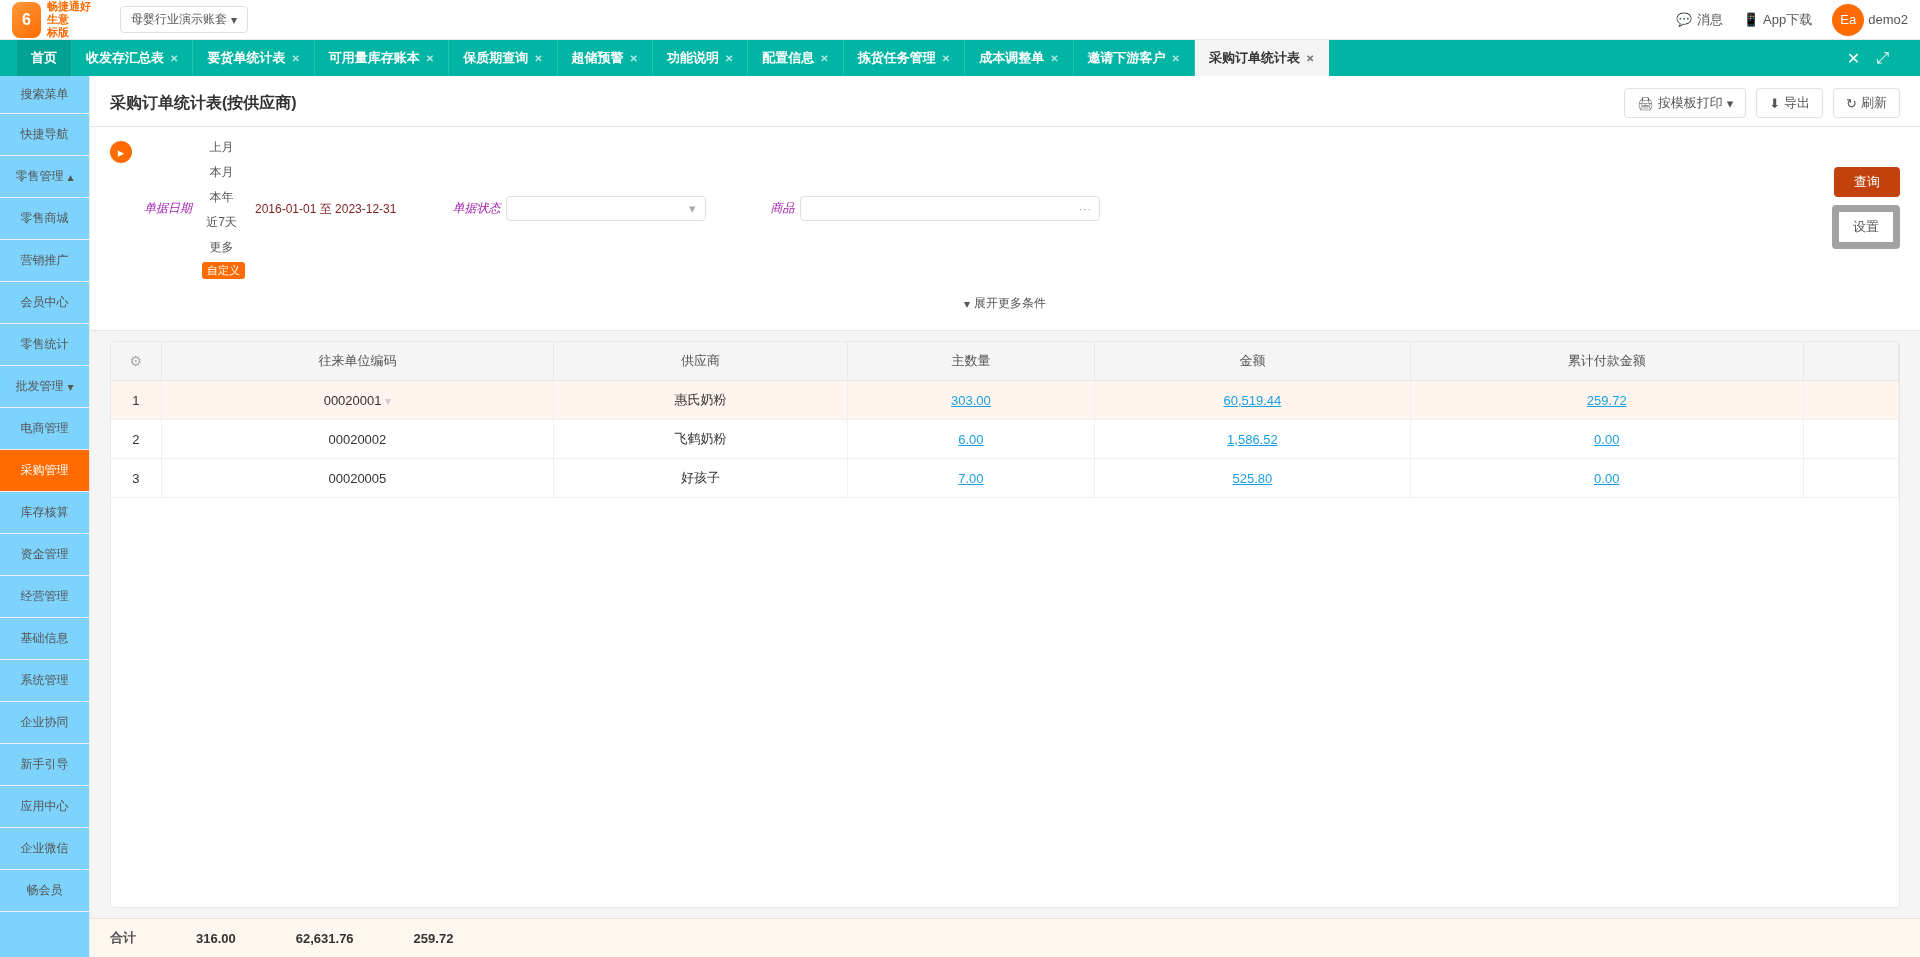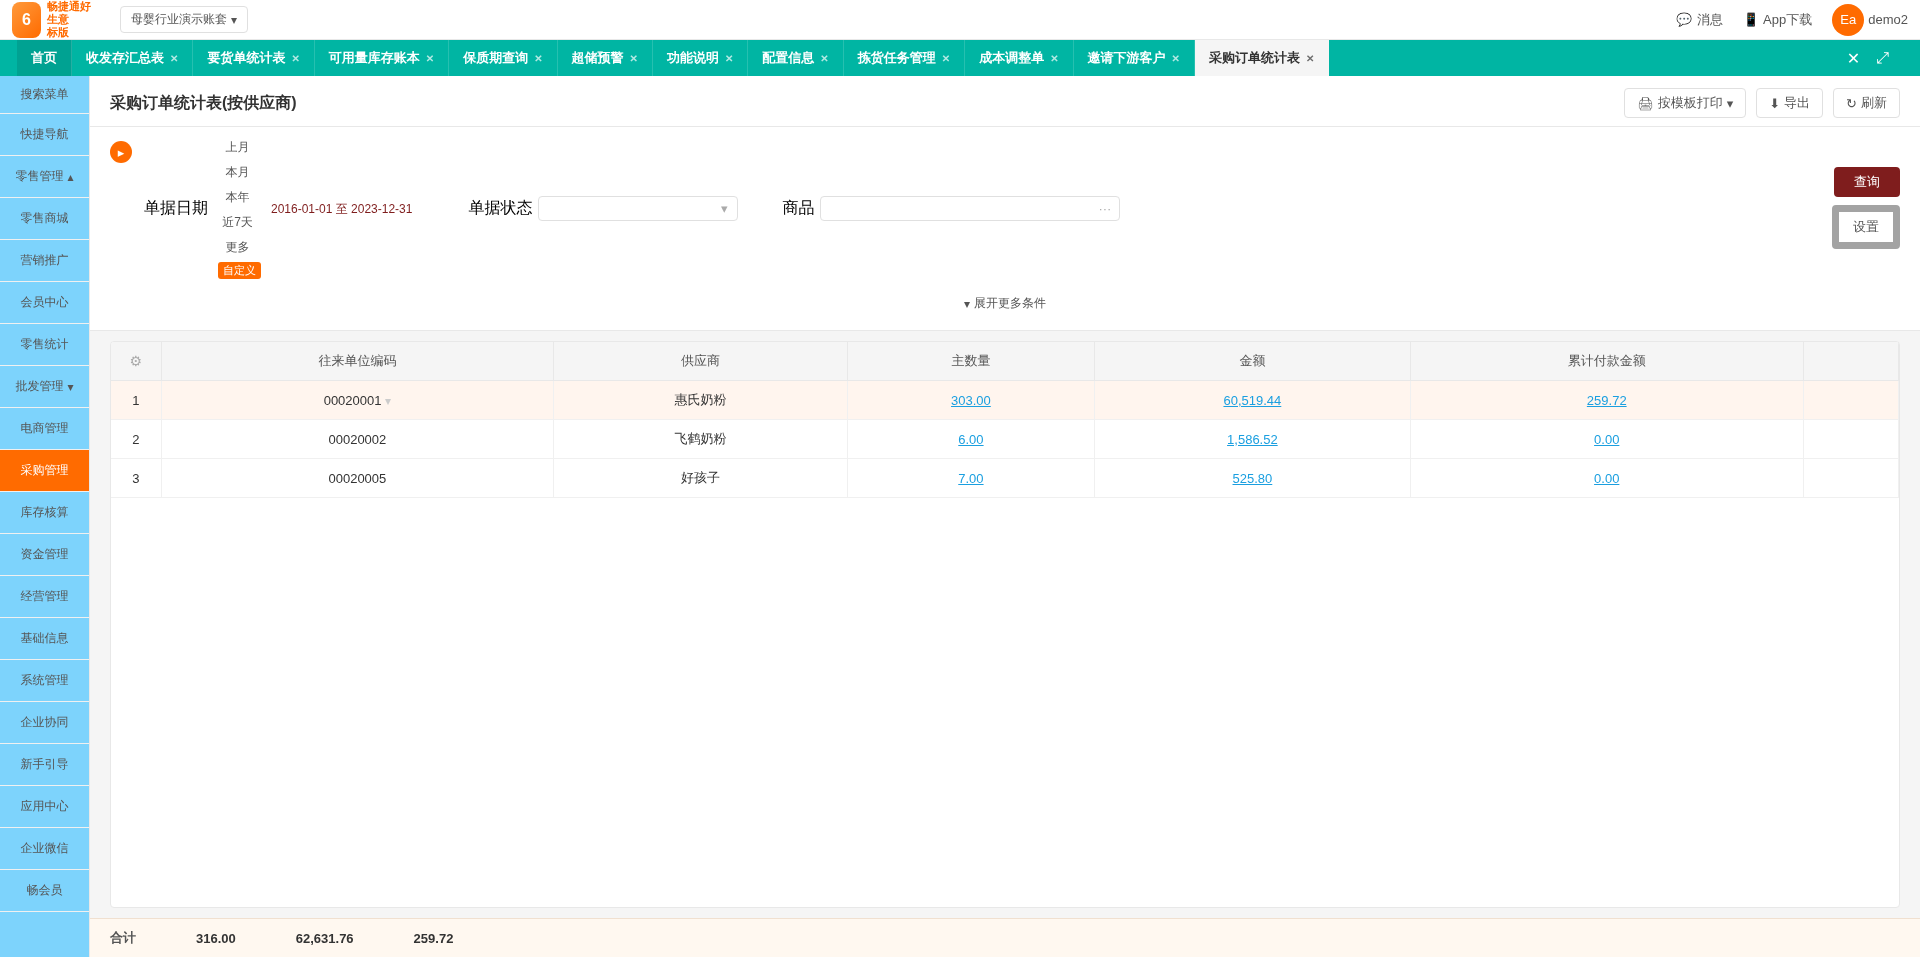--- a/index.html
+++ b/index.html
@@ -43,30 +43,30 @@
     .page-title { font-size: 16px; font-weight: bold; color: #333; }
     .page-actions { display: flex; align-items: center; gap: 10px; }
     .btn-print { display: flex; align-items: center; gap: 4px; padding: 5px 12px; border: 1px solid #e0e0e0; border-radius: 4px; background: #fff; color: #555; cursor: pointer; font-size: 13px; }
     .btn-export { display: flex; align-items: center; gap: 4px; padding: 5px 12px; border: 1px solid #e0e0e0; border-radius: 4px; background: #fff; color: #555; cursor: pointer; font-size: 13px; }
     .btn-refresh { display: flex; align-items: center; gap: 4px; padding: 5px 12px; border: 1px solid #e0e0e0; border-radius: 4px; background: #fff; color: #555; cursor: pointer; font-size: 13px; }
 
     
     .filter-area { background: #fff; padding: 10px 20px; border-bottom: 1px solid #e8e8e8; flex-shrink: 0; }
     .filter-row { display: flex; align-items: center; gap: 16px; flex-wrap: wrap; }
     .filter-item { display: flex; align-items: center; gap: 6px; }
-    .filter-label { font-size: 16px; color: #000000; white-space: nowrap; }
+    .filter-label { font-size: 12px; color: #a21caf; white-space: nowrap; font-style: italic; }
     .date-shortcuts { display: flex; align-items: center; gap: 4px; flex-direction: column; }
     .date-shortcut { font-size: 12px; color: #555; cursor: pointer; padding: 2px 4px; }
     .date-range { font-size: 12px; color: #7f1d1d; margin-left: 4px; }
     .custom-badge { background: #ff6b00; color: #fff; font-size: 11px; padding: 1px 5px; border-radius: 3px; margin-left: 4px; text-align: center; }
     .filter-select { display: flex; align-items: center; gap: 4px; padding: 4px 10px; border: 1px solid #e0e0e0; border-radius: 4px; min-width: 200px; cursor: pointer; background: #fff; }
     .filter-select-text { flex: 1; font-size: 12px; color: #999; }
     .filter-input { display: flex; align-items: center; gap: 4px; padding: 4px 8px; border: 1px solid #e0e0e0; border-radius: 4px; flex: 1; max-width: 400px; background: #fff; }
     .filter-input input { border: none; outline: none; font-size: 12px; color: #333; width: 100%; }
-    .btn-query { padding: 6px 20px; background: #7f1d1d; color: #fff; border: none; border-radius: 4px; cursor: pointer; font-size: 13px; }
+    .btn-query { padding: 6px 20px; background: #c2410c; color: #fff; border: none; border-radius: 4px; cursor: pointer; font-size: 13px; }
     .btn-setting { padding: 6px 14px; border: 7px solid #a3a3a3; background: #fff; color: #555; border-radius: 4px; cursor: pointer; font-size: 13px; margin-top: 4px; }
     .expand-more { display: flex; align-items: center; justify-content: center; gap: 4px; padding: 4px 0; color: #555; font-size: 12px; cursor: pointer; }
 
     
     .table-wrapper { flex: 1; overflow: auto; padding: 0; background: #fff; margin: 10px 20px; border: 1px solid #e8e8e8; border-radius: 4px; }
     .data-table { width: 100%; border-collapse: collapse; }
     .data-table th { background: #f5f5f5; padding: 10px 12px; text-align: center; font-size: 13px; color: #555; font-weight: normal; border-bottom: 1px solid #e8e8e8; border-right: 1px solid #e8e8e8; white-space: nowrap; }
     .data-table td { padding: 10px 12px; text-align: center; font-size: 13px; color: #333; border-bottom: 1px solid #f0f0f0; border-right: 1px solid #f0f0f0; white-space: nowrap; }
     .data-table tr.row-selected td { background: #fff5ee; }
     .data-table .link-val { color: #1a9fe0; text-decoration: underline; cursor: pointer; }
@@ -246,21 +246,21 @@
             </div>
 
             <div class="filter-item" style="margin-left:40px;">
               <span class="filter-label">单据状态</span>
               <div class="filter-select">
                 <span class="filter-select-text"></span>
                 <span style="color:#aaa;">▾</span>
               </div>
             </div>
 
-            <div class="filter-item" style="margin-left:28px;">
+            <div class="filter-item" style="margin-left:48px;">
               <span class="filter-label">商品</span>
               <div class="filter-input" style="min-width:300px;">
                 <input type="text" style="">
                 <span style="color:#aaa; cursor:pointer;">···</span>
               </div>
             </div>
 
             <div class="filter-right-actions">
               <button class="btn-query">查询</button>
               <button class="btn-setting">设置</button>

